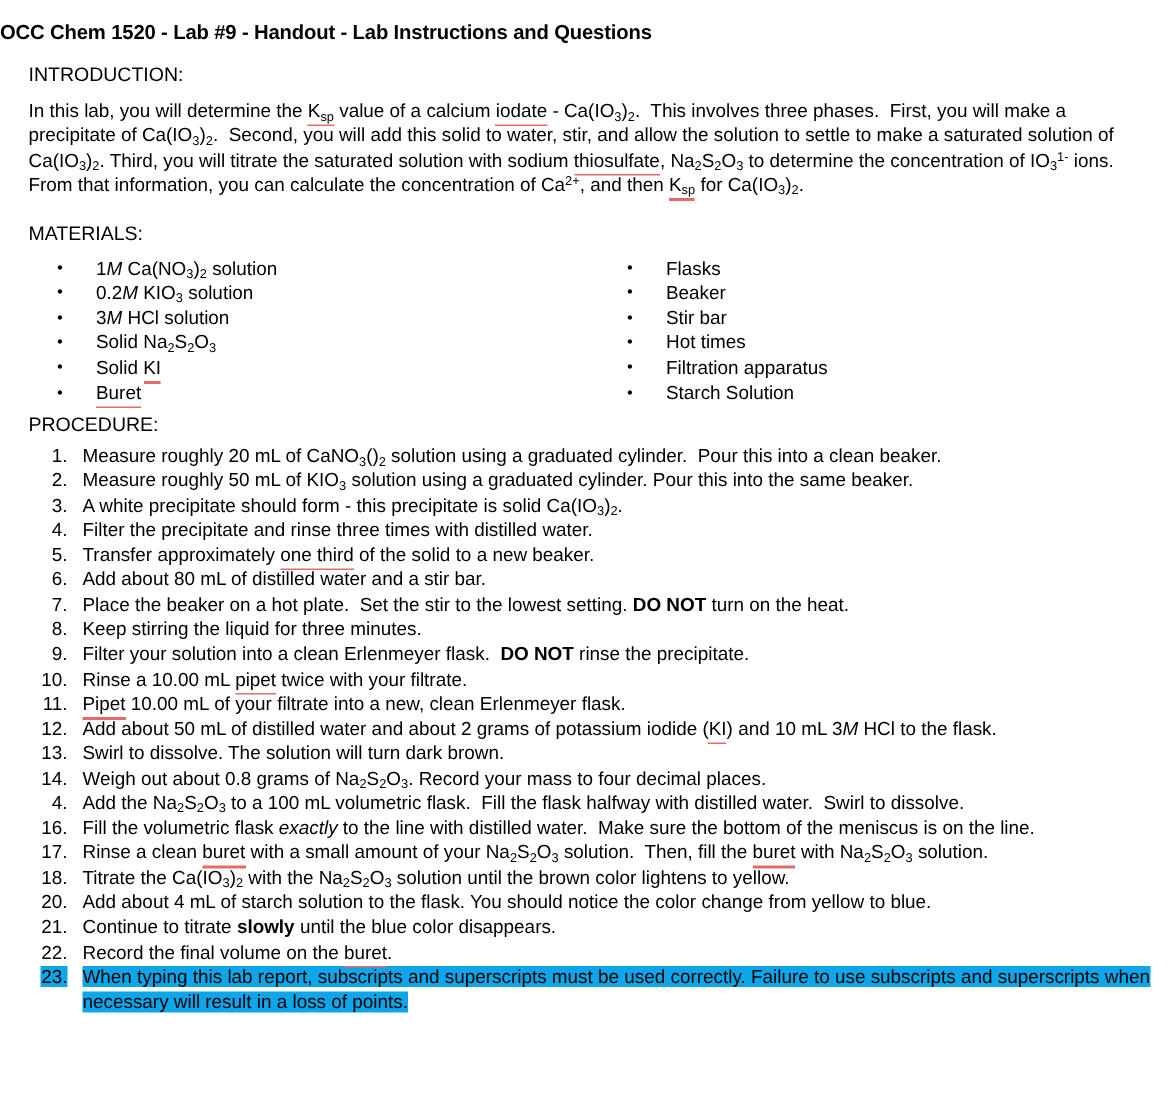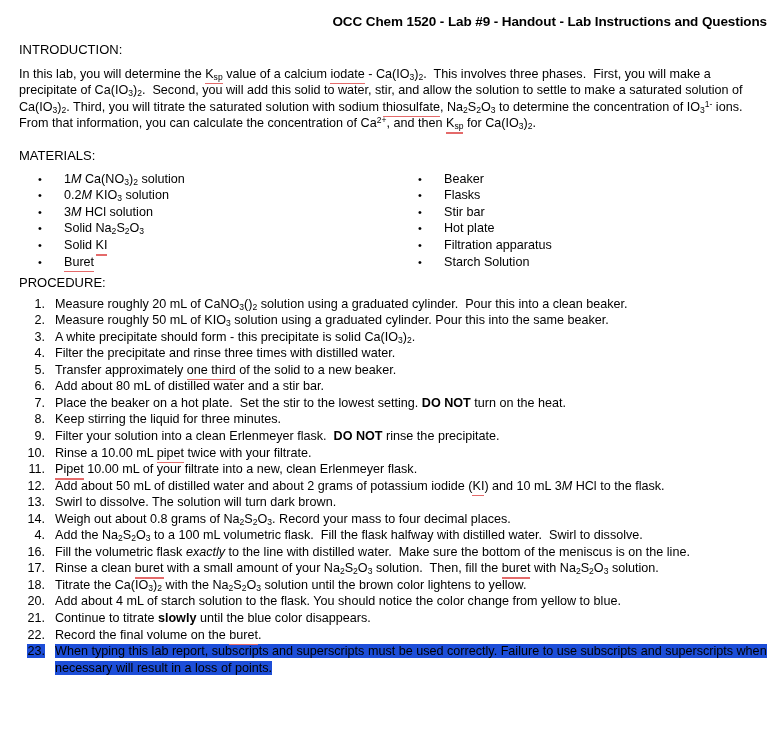--- a/index.html
+++ b/index.html
@@ -15,26 +15,26 @@
     overflow: hidden;
   }
   .page {
     position: relative;
     width: 779px;
     height: 744px;
     background: #ffffff;
   }
 
   .doc-title {
-    text-align: right;
+    text-align: left;
     font-weight: bold;
     font-size: 13.5px;
     letter-spacing: -0.1px;
     margin: 14px 0 0 0;
-    padding: 0 12px;
+    padding: 0 0;
   }
 
   .section-heading {
     font-weight: normal;
     font-size: 13px;
     margin-left: 19px;
   }
 
   .body-text {
     font-size: 12.6px;
@@ -61,21 +61,21 @@
     position: absolute;
     left: 0;
     right: 0;
     bottom: -2px;
     height: 1.6px;
     background: #e46a6a;
   }
 
   
   .hl {
-    background: #1d4ed8;
+    background: #0ea5e9;
     box-decoration-break: clone;
     -webkit-box-decoration-break: clone;
   }
 
   
   .materials-wrap {
     position: relative;
     margin-top: 8px;
     height: 104px;
   }
@@ -174,33 +174,33 @@
       </div>
       <div class="mat-row">
         <span class="mat-bullet"></span>
         <span><span class="sp">Buret</span></span>
       </div>
     </div>
 
     <div class="mat-col right">
       <div class="mat-row">
         <span class="mat-bullet"></span>
+        <span>Flasks</span>
+      </div>
+      <div class="mat-row">
+        <span class="mat-bullet"></span>
         <span>Beaker</span>
       </div>
       <div class="mat-row">
         <span class="mat-bullet"></span>
-        <span>Flasks</span>
-      </div>
-      <div class="mat-row">
-        <span class="mat-bullet"></span>
         <span>Stir bar</span>
       </div>
       <div class="mat-row">
         <span class="mat-bullet"></span>
-        <span>Hot plate</span>
+        <span>Hot times</span>
       </div>
       <div class="mat-row">
         <span class="mat-bullet"></span>
         <span>Filtration apparatus</span>
       </div>
       <div class="mat-row">
         <span class="mat-bullet"></span>
         <span>Starch Solution</span>
       </div>
     </div>

